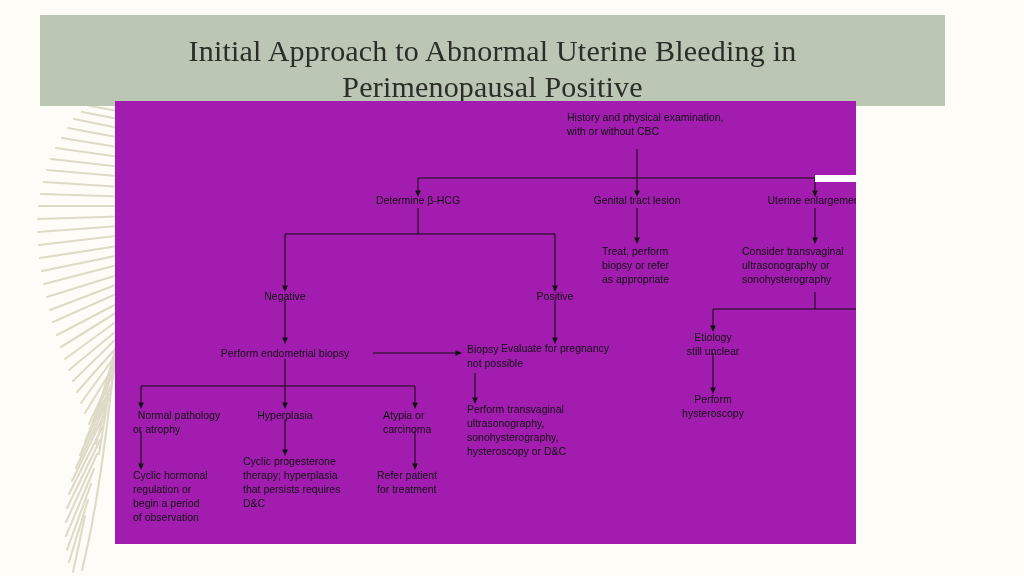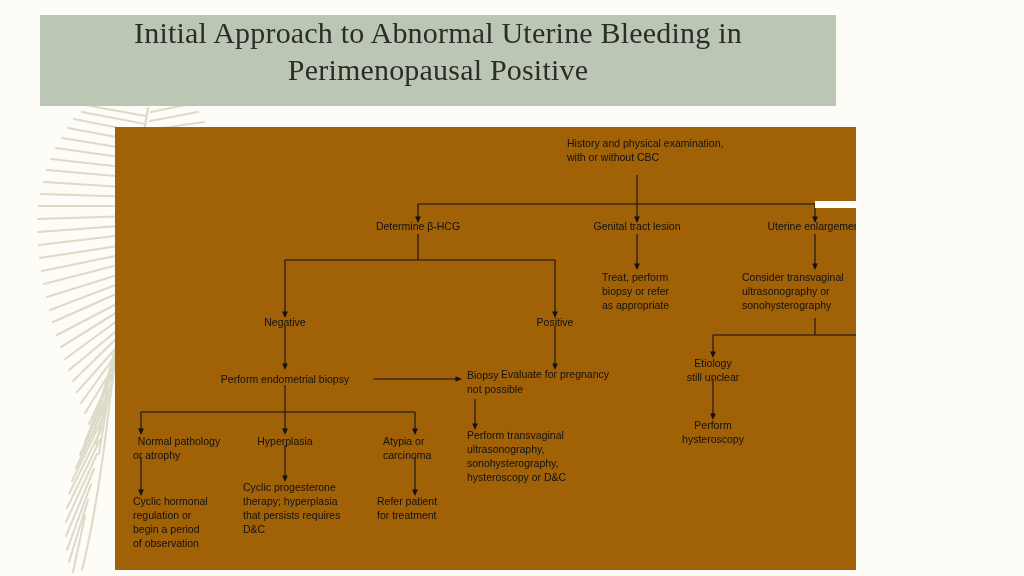--- a/index.html
+++ b/index.html
@@ -11,35 +11,35 @@
     position:relative;
   }
   #slide{position:absolute;inset:0;width:1024px;height:576px;overflow:hidden;}
 
   
   .frond{position:absolute;left:30px;top:100px;width:200px;height:476px;
          pointer-events:none;opacity:.95;}
 
   
   .title-band{
-    position:absolute;left:40px;top:15px;width:796px;height:91px;
+    position:absolute;left:40px;top:15px;width:905px;height:91px;
     background:#bcc6b4;
-    display:flex;align-items:flex-start;justify-content:center;
+    display:flex;align-items:flex-end;justify-content:center;
   }
   .title-text{
     font-family:"Liberation Serif", serif;
     font-size:30px;line-height:1.22;color:#2a2d28;
     text-align:center;letter-spacing:.2px;
     padding:0 26px;font-weight:400;
   }
 
   
   .figure-panel{
-    position:absolute;left:115px;top:127px;width:741px;height:443px;
-    background:#a16207;
+    position:absolute;left:115px;top:101px;width:741px;height:443px;
+    background:#a21caf;
   }
   #flow{position:absolute;left:0;top:0;width:741px;height:443px;}
 
   .flow-label{
     font-family:"Liberation Sans", sans-serif;
     font-size:10.5px;line-height:12.6px;
     fill:#111;
   }
   .flow-label.ctr{text-anchor:middle;}
   .flow-line{stroke:#111;stroke-width:1.1;fill:none;}

